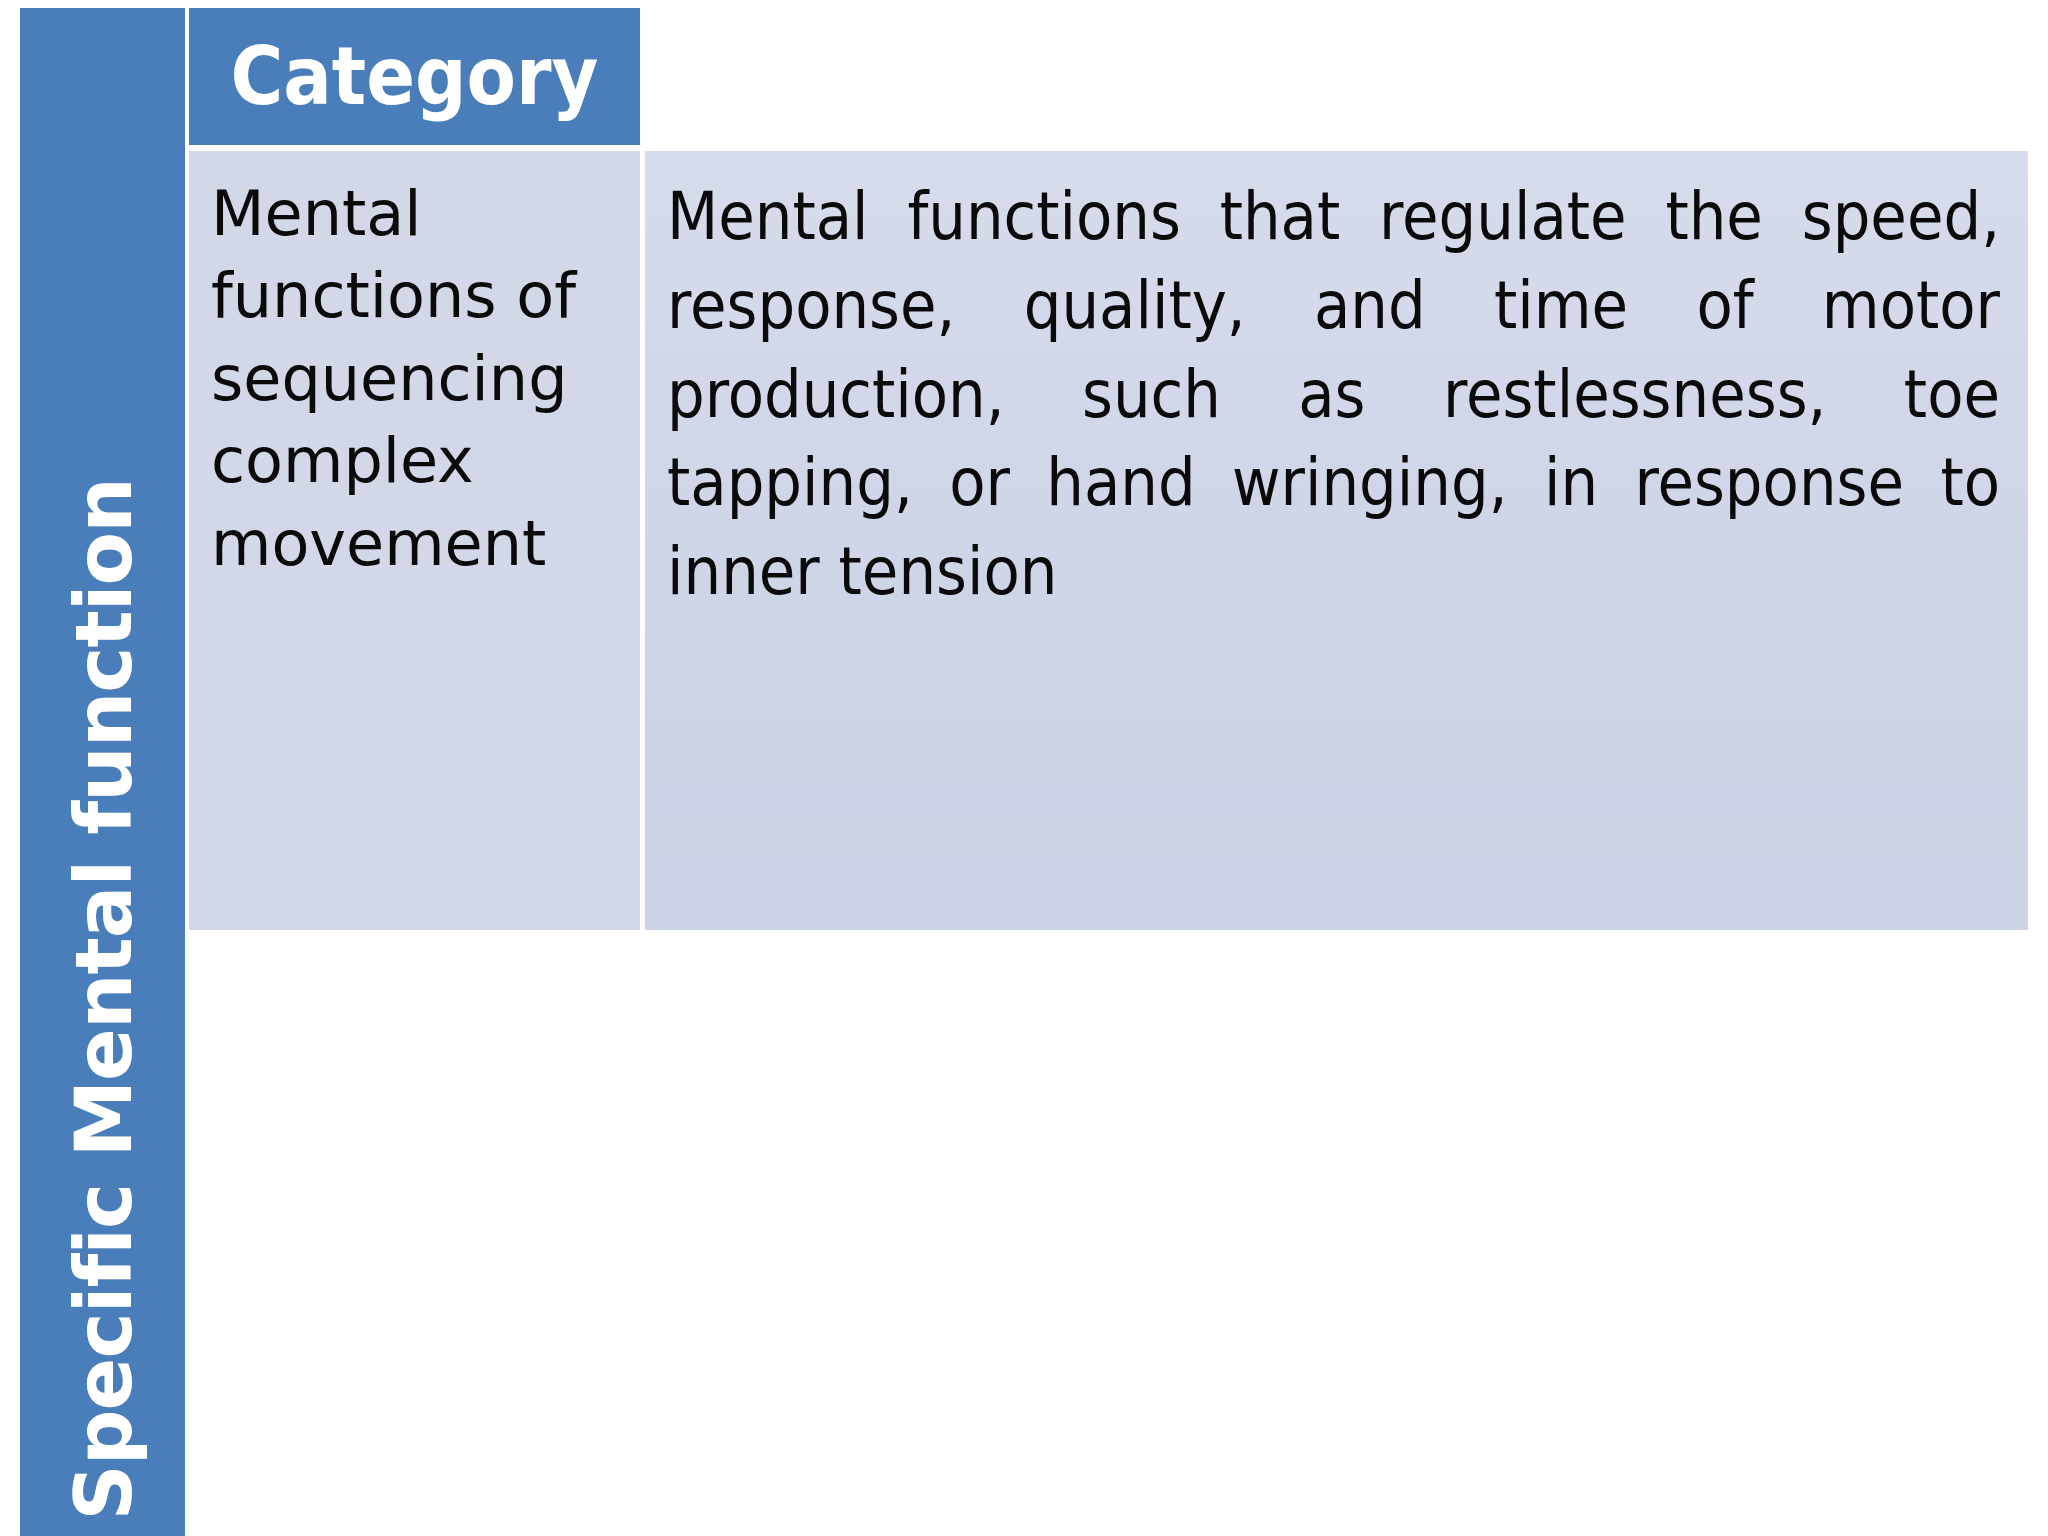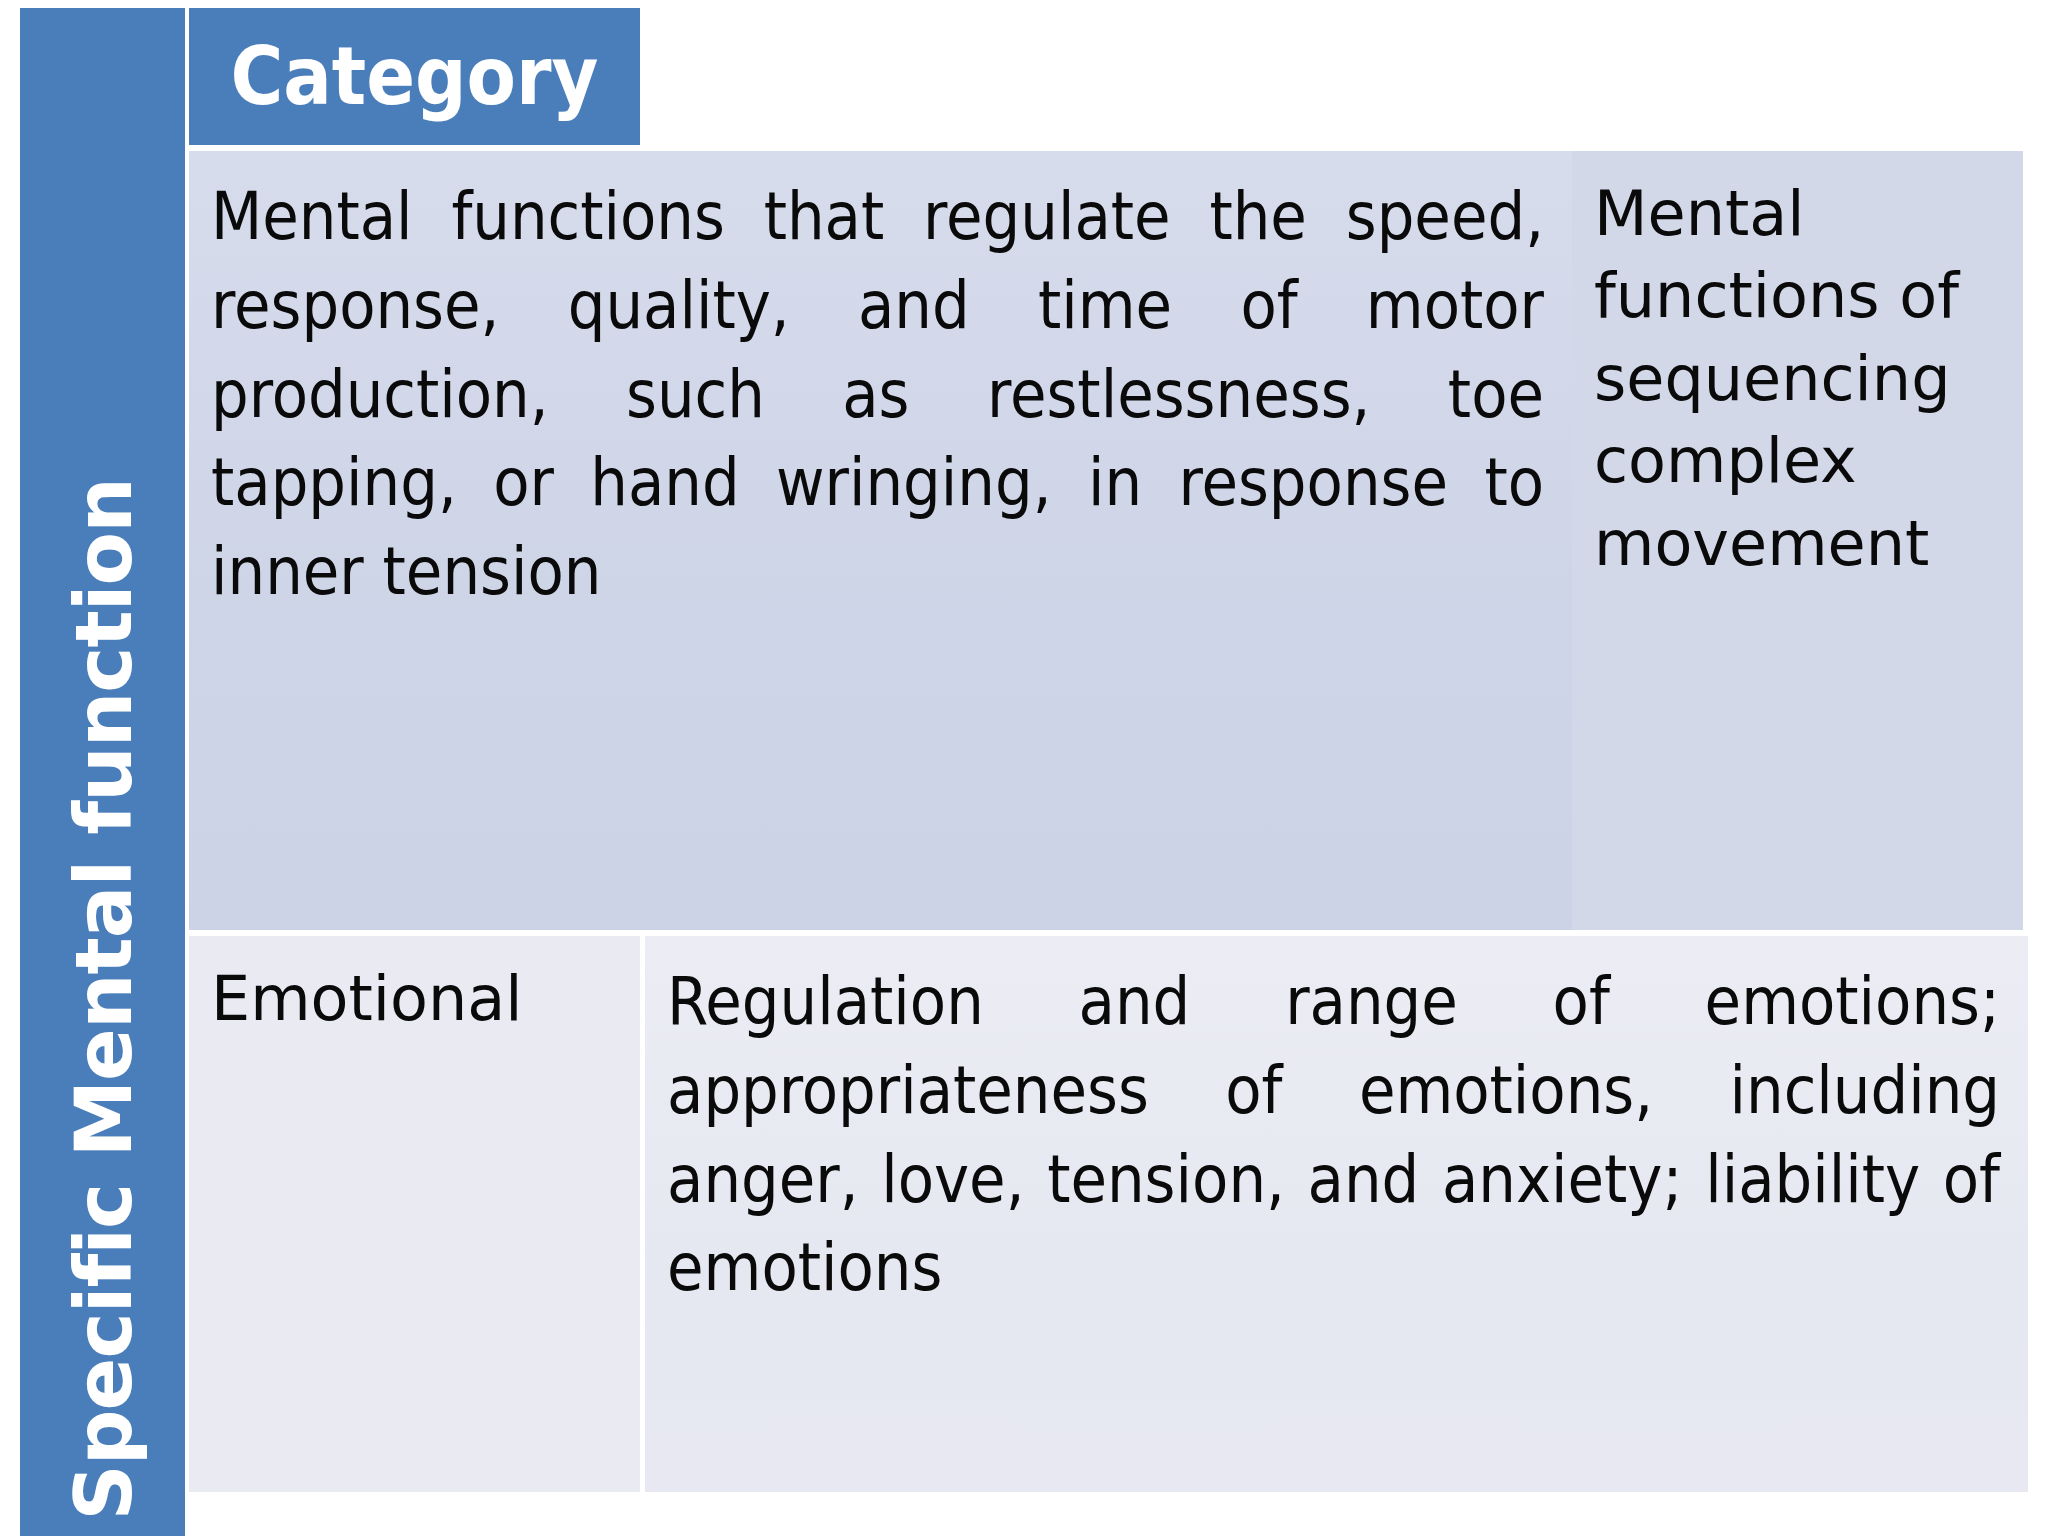--- a/index.html
+++ b/index.html
@@ -149,23 +149,19 @@
     </div>
   </div>
 
   <div class="table">
 
     <div class="thead">
       <div class="cell cat">Category</div>
     </div>
 
     <div class="trow r1">
+      <div class="cell cat">Mental functions of sequencing complex movement</div>
       <div class="cell desc">Mental functions that regulate the speed, response, quality, and time of motor production, such as restlessness, toe tapping, or hand wringing, in response to inner tension</div>
-      <div class="cell cat">Mental functions of sequencing complex movement</div>
     </div>
 
-    <div class="trow r2">
-      <div class="cell cat">Emotional</div>
-      <div class="cell desc">Regulation and range of emotions; appropriateness of emotions, including anger, love, tension, and anxiety; liability of emotions</div>
-    </div>
 
   </div>
 </div>
 
 </body></html>

